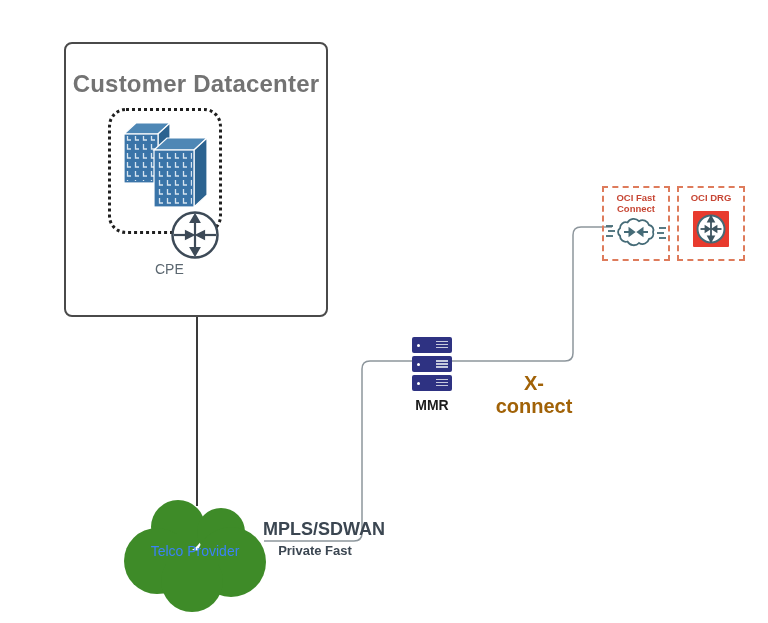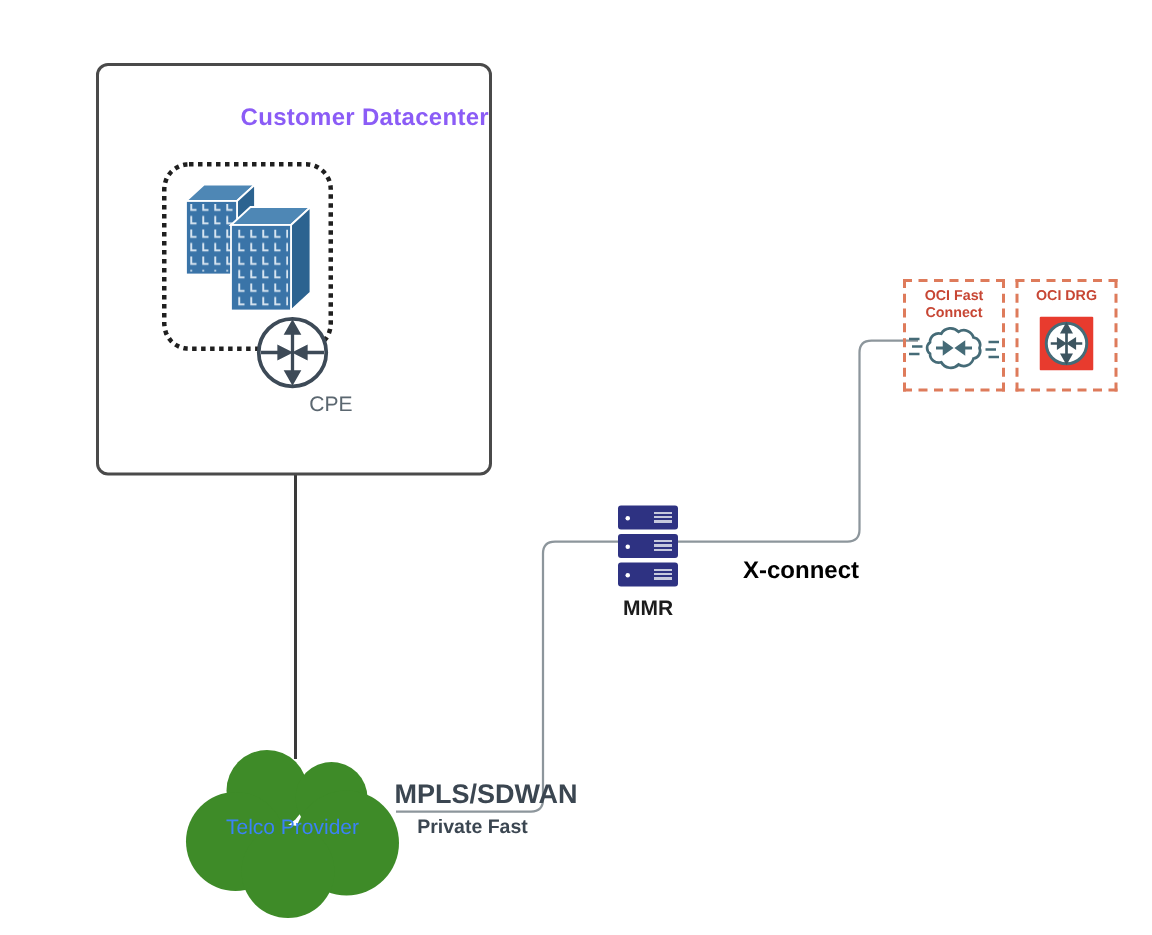--- a/index.html
+++ b/index.html
@@ -9,31 +9,31 @@
   }
   .abs{position:absolute;}
   svg{display:block;}
 
   
   .dc-box{
     left:64px;top:42px;width:260px;height:271px;
     border:2px solid #4a4a4a;border-radius:8px;background:transparent;
   }
   .dc-title{
-    position:absolute;top:26px;left:0;width:100%;text-align:right;
-    font-size:16px;font-weight:bold;color:#8b5cf6;letter-spacing:.2px;
+    position:absolute;top:26px;left:0;width:100%;text-align:center;
+    font-size:24px;font-weight:bold;color:#737373;letter-spacing:.2px;
   }
   .dc-dotted{
     position:absolute;left:42px;top:64px;width:108px;height:120px;
     border:3px dotted #1f1f1f;border-radius:18px;
   }
   .bld-svg{position:absolute;left:52px;top:72px;}
   .router-svg{position:absolute;left:101px;top:163px;}
   .cpe-label{
-    position:absolute;left:89px;top:217px;width:80px;text-align:right;
+    position:absolute;left:89px;top:217px;width:80px;text-align:left;
     font-size:14px;color:#5b6770;
   }
 
   
   .wires{left:0;top:0;pointer-events:none;}
 
   .telco-label{
     left:125px;top:543px;width:140px;text-align:center;
     font-size:14px;color:#3b82f6;
   }
@@ -53,21 +53,21 @@
     position:absolute;left:5px;top:7px;width:3px;height:3px;border-radius:50%;
     background:#ffffff;
   }
   .server .grill{
     position:absolute;right:4px;top:4px;width:12px;height:8px;
     background:repeating-linear-gradient(to bottom,#c6c9dd 0 1.5px,#2e3282 1.5px 3px);
   }
   .mmr-label{left:402px;top:397px;width:60px;text-align:center;
     font-size:14px;font-weight:bold;color:#1c1c1c;}
   .xconnect-label{left:493px;top:372px;width:82px;text-align:center;
-    font-size:16px;font-weight:bold;color:#000000;}
+    font-size:20px;font-weight:bold;color:#a16207;}
 
   
   .oci-box{
     border:2px dashed #de7b5b;background:transparent;
   }
   .oci-a{left:602px;top:186px;width:64px;height:71px;}
   .oci-b{left:677px;top:186px;width:64px;height:71px;}
   .oci-label{
     position:absolute;top:4px;left:0;width:100%;text-align:center;
     font-size:9.5px;font-weight:bold;color:#c74634;line-height:11px;

